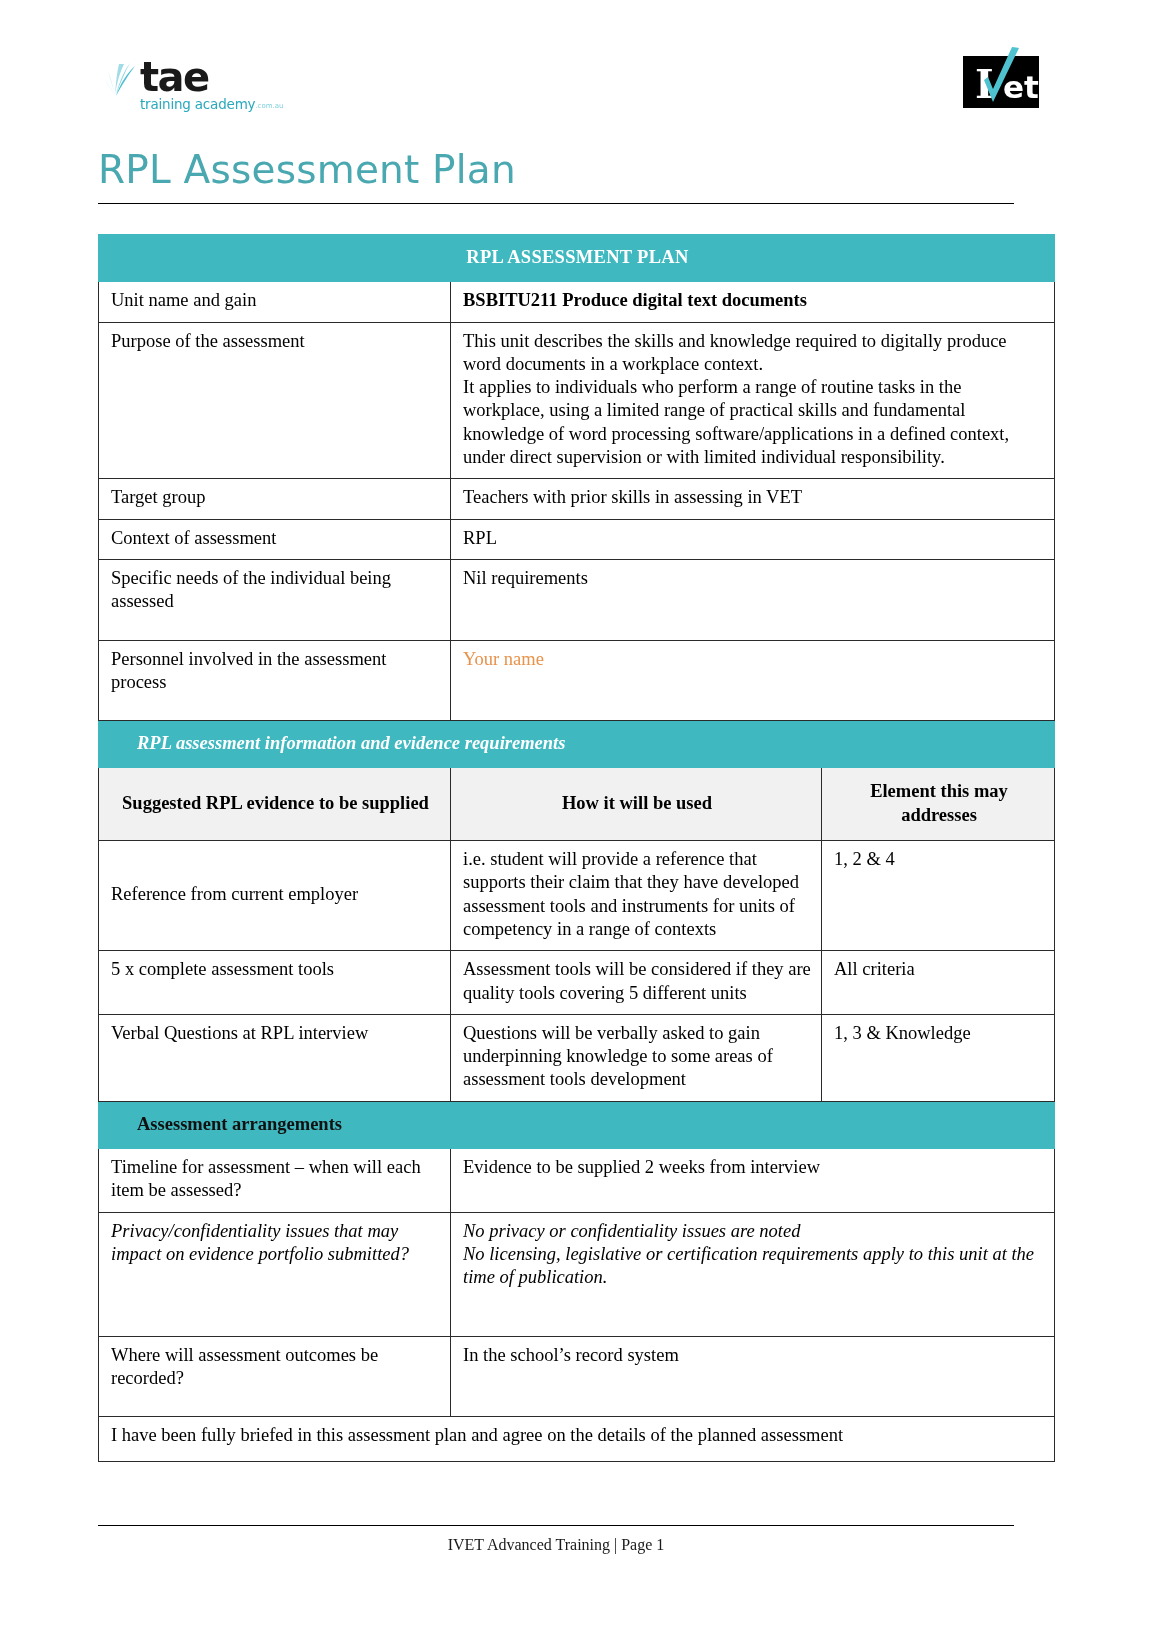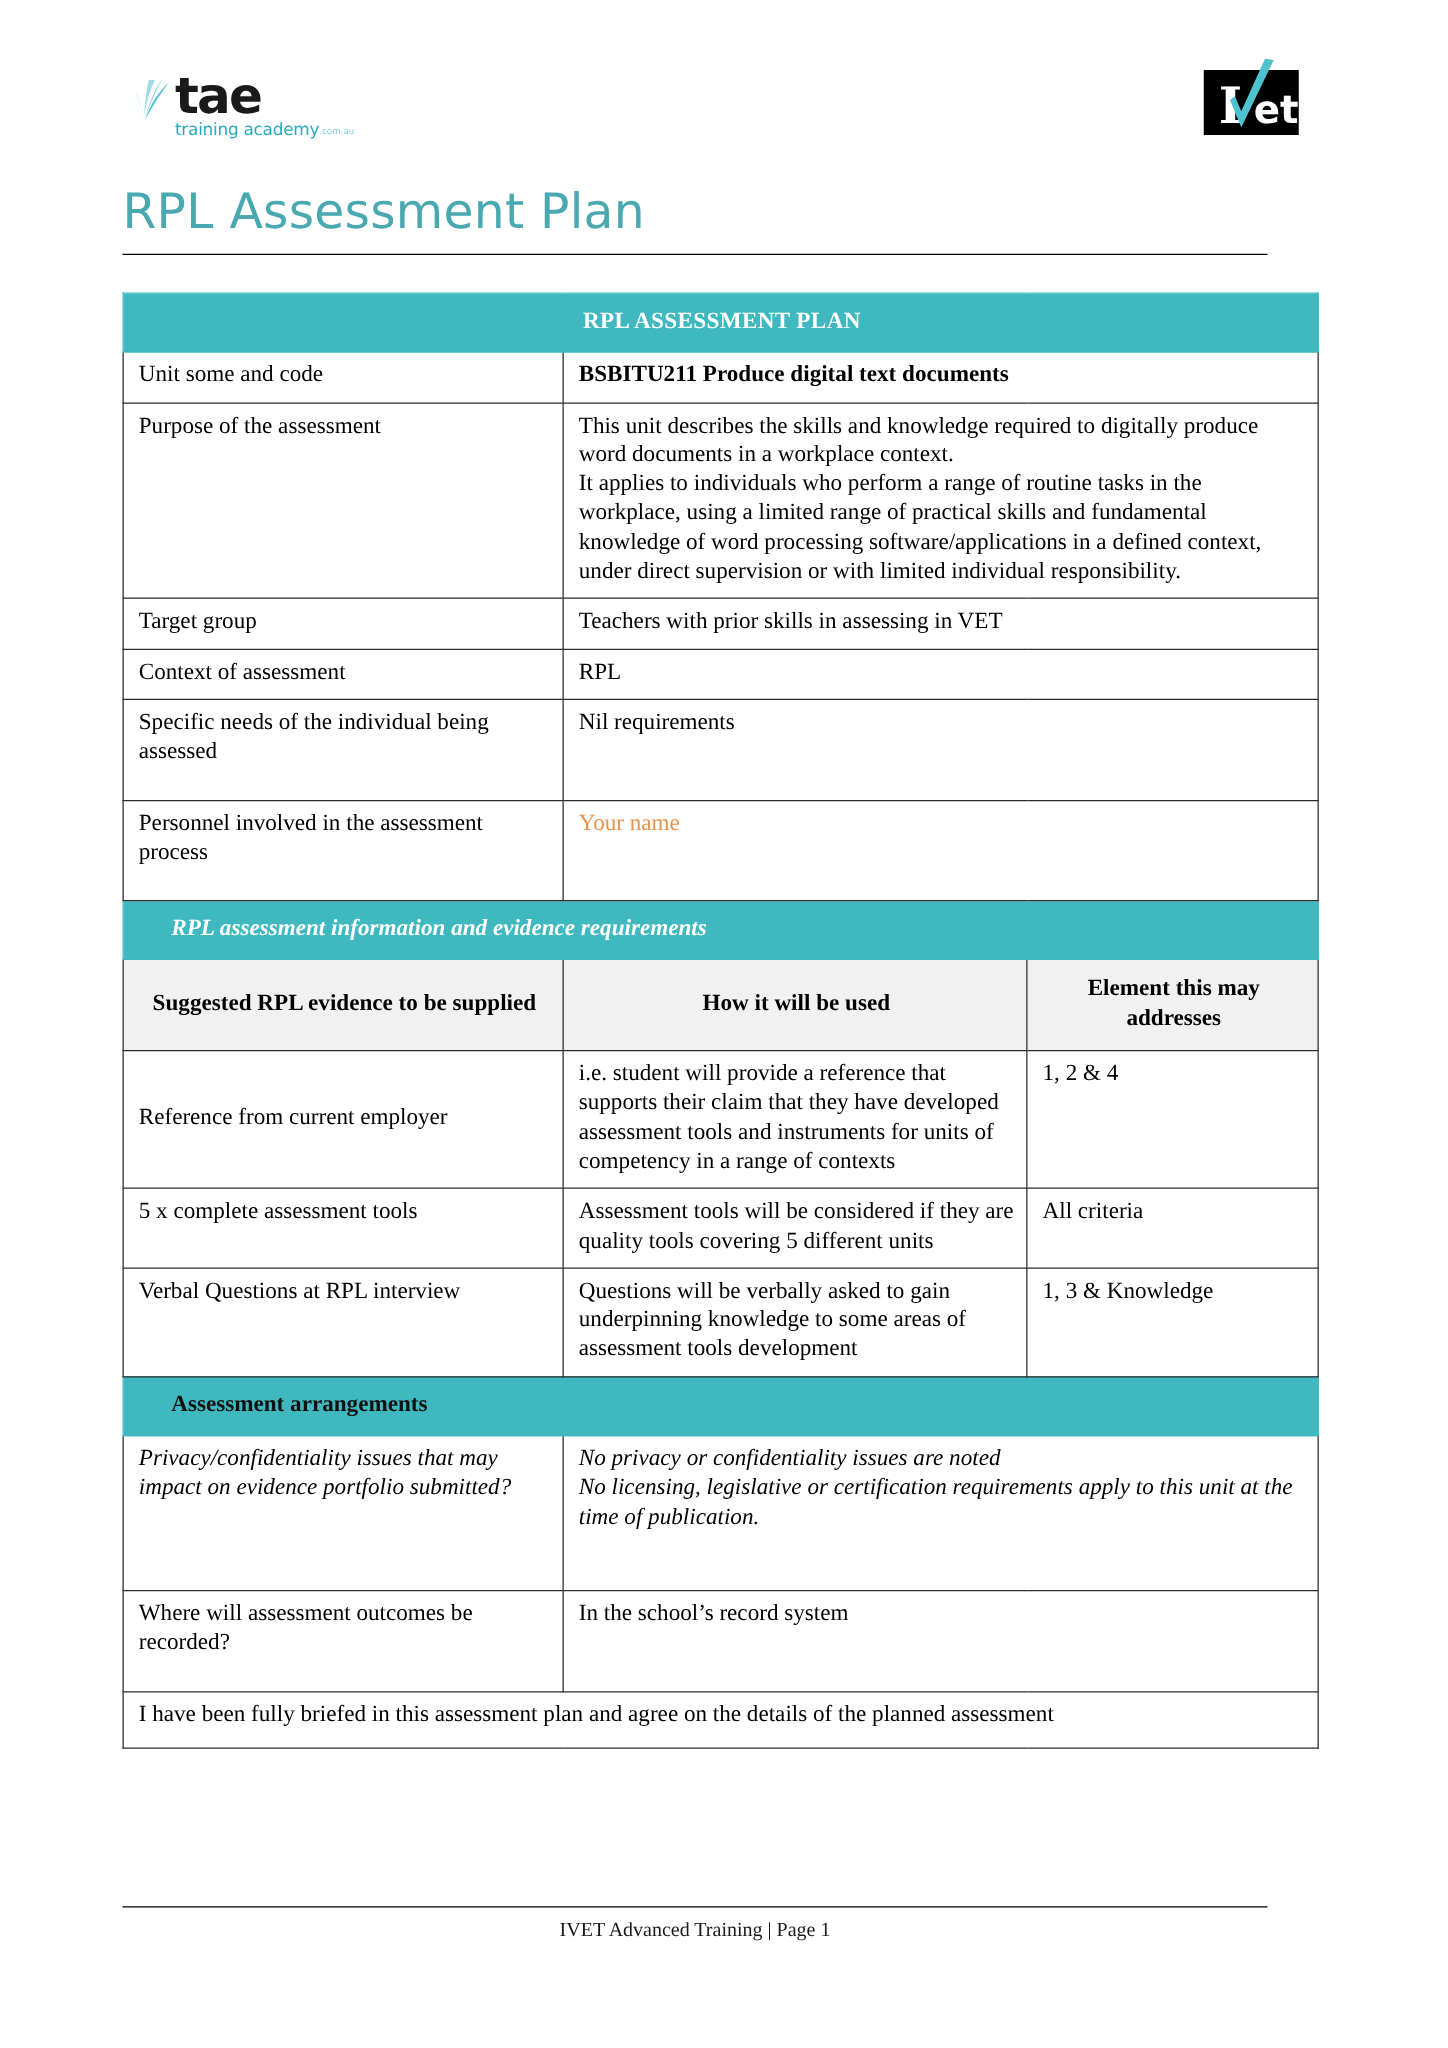--- a/index.html
+++ b/index.html
@@ -231,21 +231,21 @@
         <col class="c-mid">
         <col class="c-right">
       </colgroup>
       <tbody>
 
         <tr>
           <td class="band band-center" colspan="3">RPL ASSESSMENT PLAN</td>
         </tr>
 
         <tr>
-          <td class="mid">Unit some and code</td>
+          <td class="mid">Unit name and gain</td>
           <td class="val bold-val mid" colspan="2">BSBITU211 Produce digital text documents</td>
         </tr>
 
         <tr>
           <td>Purpose of the assessment</td>
           <td class="val" colspan="2" style="white-space: pre-line;">This unit describes the skills and knowledge required to digitally produce word documents in a workplace context.
 It applies to individuals who perform a range of routine tasks in the workplace, using a limited range of practical skills and fundamental knowledge of word processing software/applications in a defined context, under direct supervision or with limited individual responsibility.</td>
         </tr>
 
         <tr>
@@ -293,20 +293,24 @@
         <tr>
           <td>Verbal Questions at RPL interview</td>
           <td class="val">Questions will be verbally asked to gain underpinning knowledge to some areas of assessment tools development</td>
           <td class="val">1, 3 &amp; Knowledge</td>
         </tr>
 
         <tr>
           <td class="band band-left-black" colspan="3">Assessment arrangements</td>
         </tr>
 
+        <tr>
+          <td>Timeline for assessment – when will each item be assessed?</td>
+          <td class="val" colspan="2">Evidence to be supplied 2 weeks from interview</td>
+        </tr>
 
         <tr>
           <td class="pad-xtall">Privacy/confidentiality issues that may impact on evidence portfolio submitted?</td>
           <td class="val pad-xtall" colspan="2" style="white-space: pre-line;">No privacy or confidentiality issues are noted
 No licensing, legislative or certification requirements apply to this unit at the time of publication.</td>
         </tr>
 
         <tr>
           <td class="pad-tall">Where will assessment outcomes be recorded?</td>
           <td class="val pad-tall" colspan="2">In the school’s record system</td>

